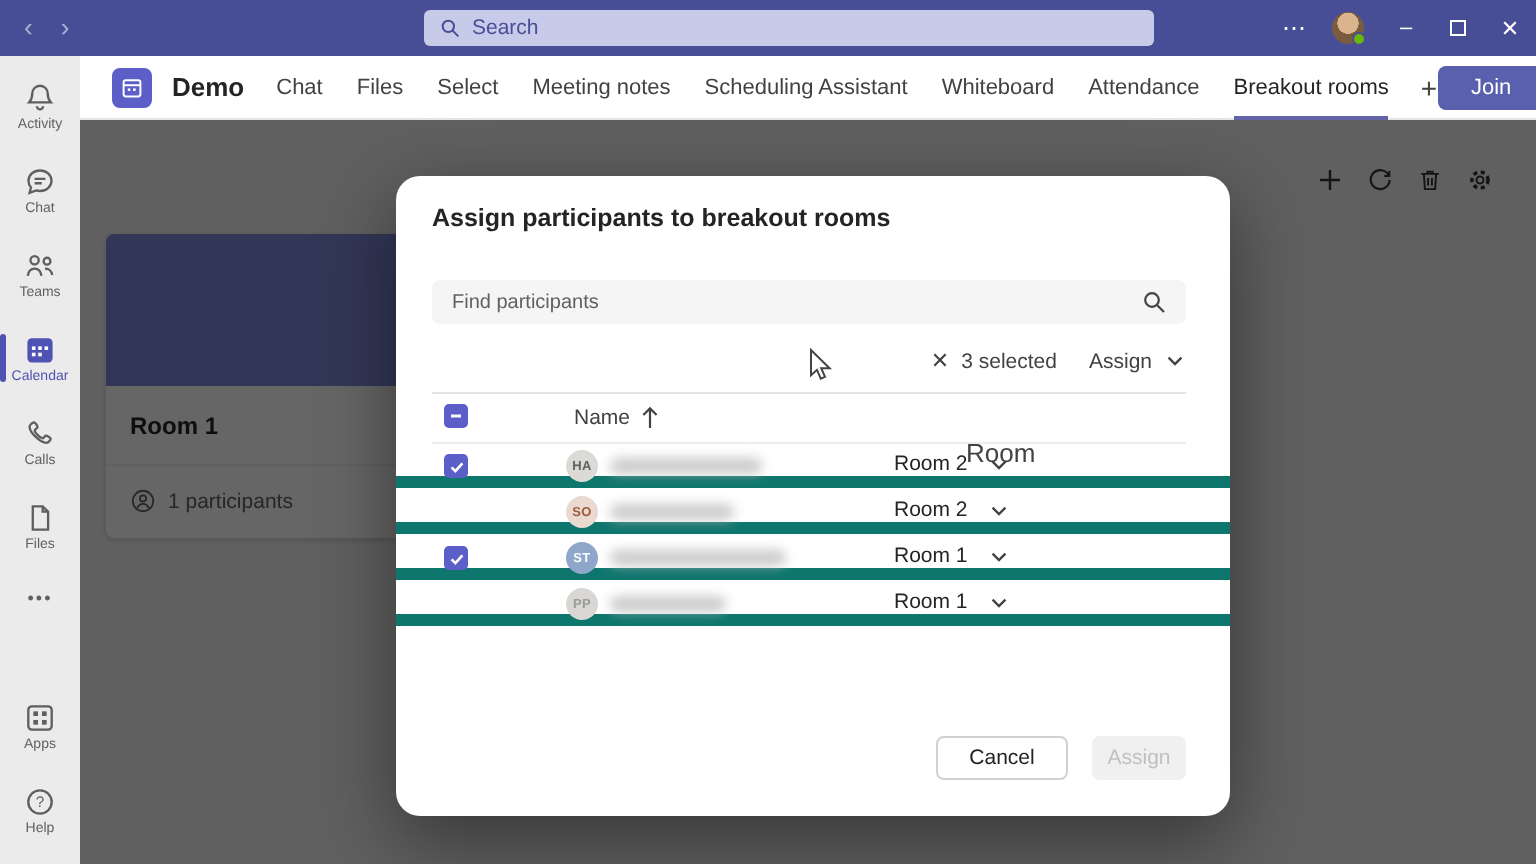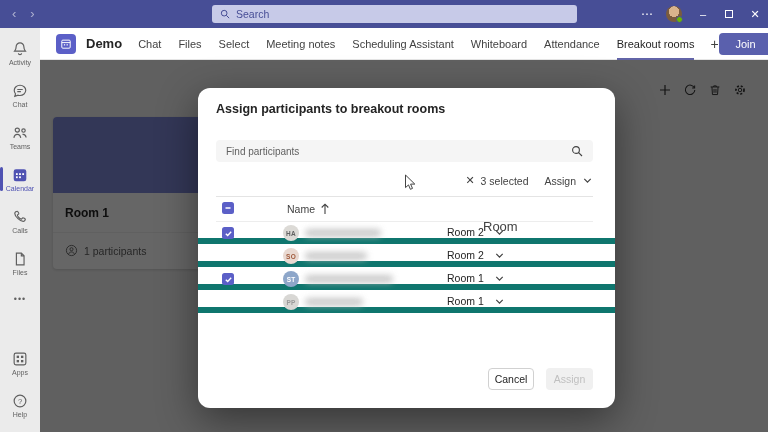--- a/index.html
+++ b/index.html
@@ -67,21 +67,21 @@
   .t-head .h-room { position:absolute; left:249px; top:22px; font-size:13px; color:#424242;margin-left:36px; }
   .cb { width:12px; height:12px; border-radius:2.5px; background:#5b5fc7; display:flex; align-items:center; justify-content:center; }
   .cb-pos { position:absolute; left:24px; top:5px; }
   .t-row { position:absolute; left:0; width:417px; height:22px; border-bottom:6px solid #0f766e; }
   .t-row .cbw { position:absolute; left:24px; top:5px; visibility:hidden; }
   .t-row .cbw.checked { visibility:visible; }
   .avatar { position:absolute; left:85px; top:3px; width:16px; height:16px; border-radius:50%; font-size:6.5px; font-weight:bold; display:flex; align-items:center; justify-content:center; letter-spacing:.2px; }
   .redacted { position:absolute; left:107px; top:7px; height:8px; background:#bdbdbd; border-radius:4px; filter:blur(3px); opacity:.8; }
   .r-room { position:absolute; left:249px; top:4px; font-size:10.5px; color:#242424; display:flex; align-items:center; gap:10px; }
   .m-footer { position:absolute; right:22px; bottom:18px; display:flex; gap:12px; }
-  .btn-cancel { width:46px; height:22px; background:#fff; border:1px solid #d1d1d1; border-radius:4px; font-size:10.5px; color:#242424; display:flex; align-items:center; justify-content:center; }
+  .btn-cancel { width:66px; height:22px; background:#fff; border:1px solid #d1d1d1; border-radius:4px; font-size:10.5px; color:#242424; display:flex; align-items:center; justify-content:center; }
   .btn-assign-disabled { width:47px; height:22px; background:#f0f0f0; border-radius:4px; font-size:10.5px; color:#c0c0c0; display:flex; align-items:center; justify-content:center; }
 
   .cursor { position:absolute; left:404px; top:174px; z-index:30; }
 </style>
 </head>
 <body>
 
 <div class="screen">
 
   <div class="titlebar">

